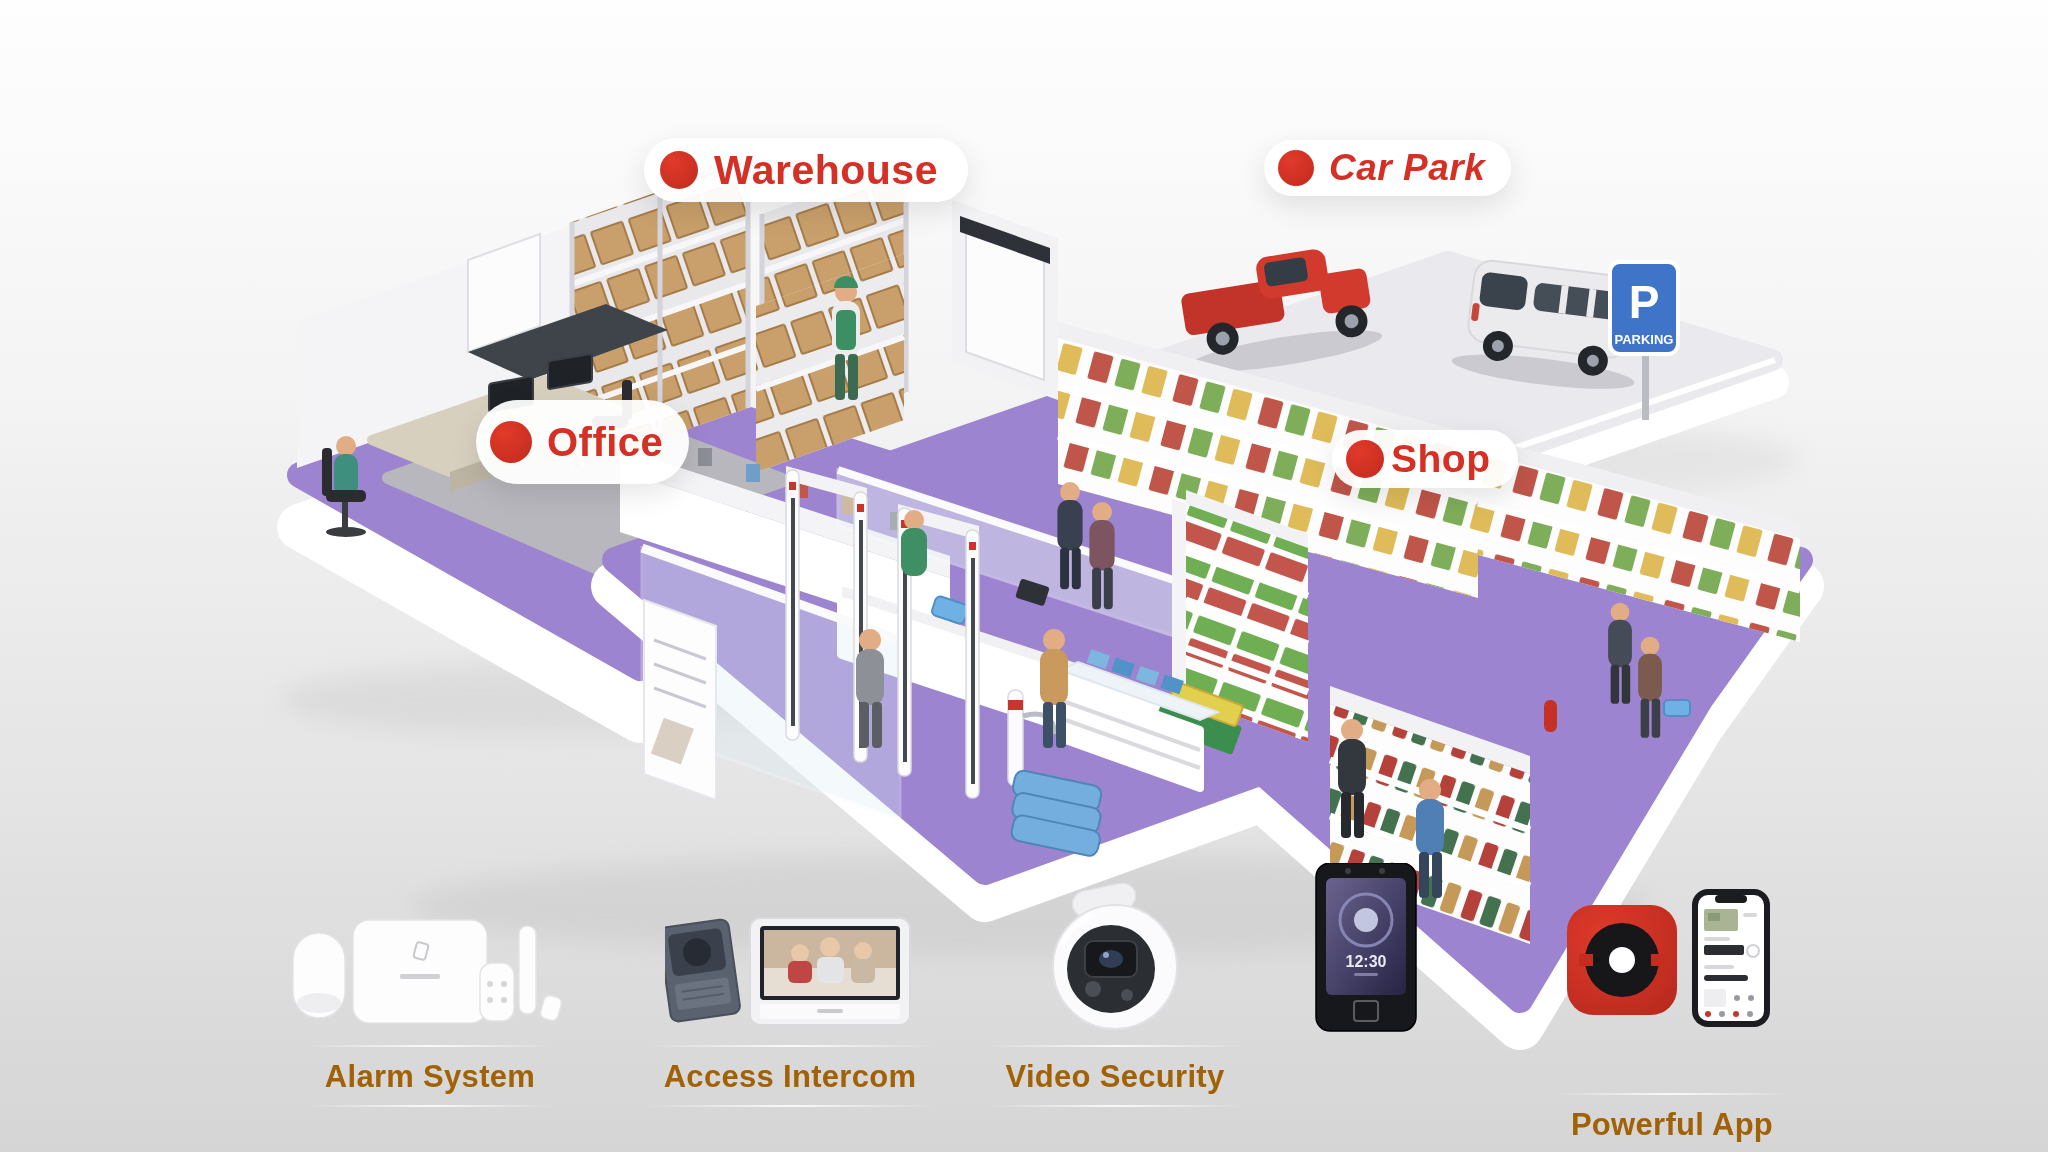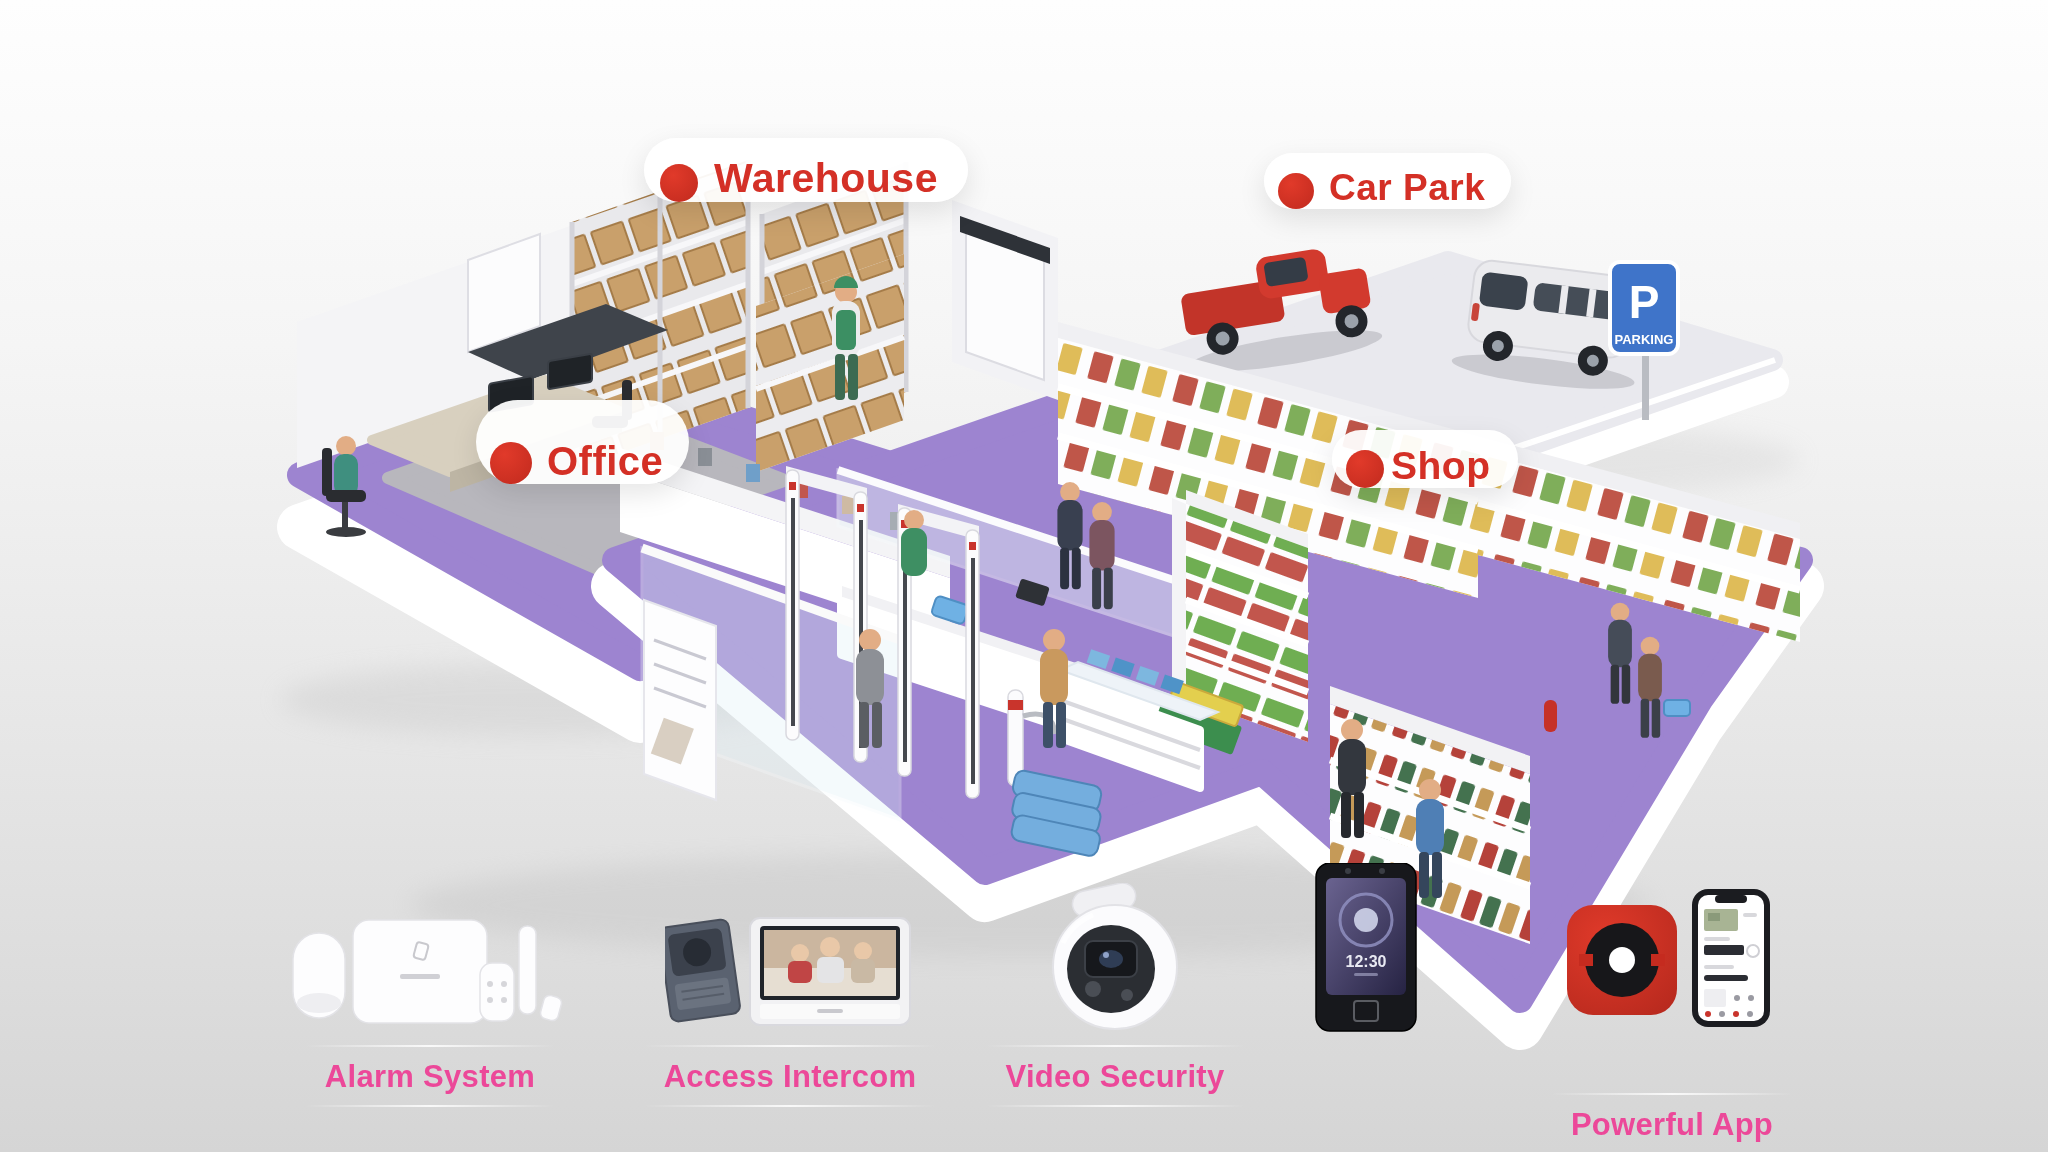--- a/index.html
+++ b/index.html
@@ -6,40 +6,40 @@
   body{
     width:2048px;height:1152px;overflow:hidden;
     font-family:"Liberation Sans","DejaVu Sans",sans-serif;
     background:linear-gradient(180deg,#fefefe 0%,#f5f5f5 30%,#e6e6e6 65%,#d5d5d5 100%);
   }
   .stage{position:relative;width:2048px;height:1152px;}
   .scene{position:absolute;left:0;top:0;width:2048px;height:1152px;}
 
   
   .hotspot{
-    position:absolute;display:flex;align-items:flex-end;
+    position:absolute;display:flex;align-items:center;
     background:rgba(255,255,255,.94);border-radius:999px;
     box-shadow:0 10px 28px rgba(0,0,0,.10);
     color:#d43026;font-weight:700;letter-spacing:.5px;white-space:nowrap;
   }
   .hotspot .dot{border-radius:50%;background:radial-gradient(circle at 35% 30%,#e13a2a,#c12a1e);flex:0 0 auto;}
   #hs-warehouse{left:644px;top:138px;height:64px;padding:0 30px 0 16px;gap:16px;font-size:41px;}
   #hs-warehouse .dot{width:38px;height:38px;}
-  #hs-carpark{left:1264px;top:153px;height:56px;padding:0 26px 0 14px;gap:15px;font-size:37px;}
+  #hs-carpark{left:1264px;top:140px;height:56px;padding:0 26px 0 14px;gap:15px;font-size:37px;font-style:italic;}
   #hs-carpark .dot{width:36px;height:36px;}
   #hs-office{left:476px;top:400px;height:84px;padding:0 26px 0 14px;gap:15px;font-size:40px;}
   #hs-office .dot{width:42px;height:42px;}
   #hs-shop{left:1332px;top:430px;height:58px;padding:0 28px 0 14px;gap:7px;font-size:39px;}
   #hs-shop .dot{width:38px;height:38px;}
 
   
   .product{position:absolute;top:865px;width:300px;display:flex;flex-direction:column;align-items:center;}
   .product .art{height:168px;display:flex;align-items:flex-end;justify-content:center;}
   .plabel{
-    position:relative;margin-top:26px;font-size:31px;font-weight:700;color:#ec4899;
+    position:relative;margin-top:26px;font-size:31px;font-weight:700;color:#a16207;
     letter-spacing:.3px;white-space:nowrap;
   }
   .plabel::before,.plabel::after{
     content:"";position:absolute;left:-20px;right:-20px;height:2px;
     background:linear-gradient(90deg,rgba(255,255,255,0),rgba(255,255,255,.85),rgba(255,255,255,0));
   }
   .plabel::before{top:-14px;} .plabel::after{bottom:-12px;}
   #p-alarm{left:280px;} #p-intercom{left:640px;} #p-camera{left:965px;}
   #p-access{left:1216px;} #p-app{left:1522px;gap:48px;}
 </style>

